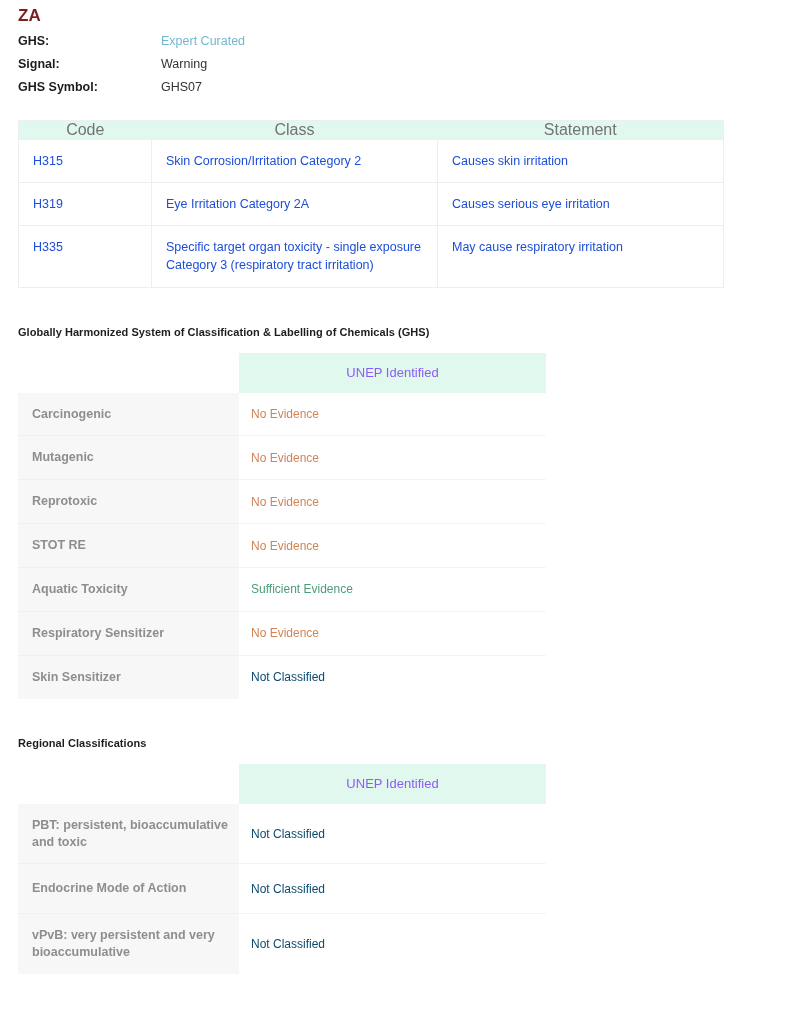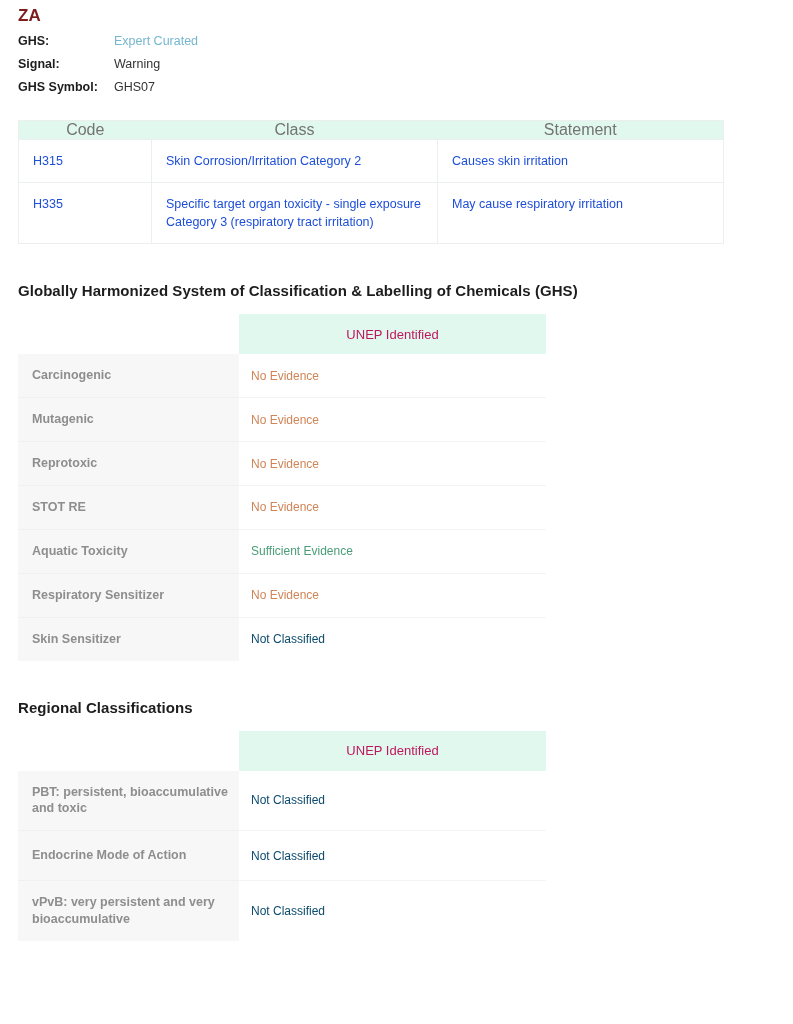--- a/index.html
+++ b/index.html
@@ -30,20 +30,21 @@
     letter-spacing: 0.1px;
   }
 
   .meta-list {
     padding: 8px 0 0 18px;
   }
   .meta-row {
     display: flex;
     align-items: baseline;
     height: 23px;
+    gap: 47px;
   }
   .meta-label {
     width: 96px;
     flex: 0 0 96px;
     font-size: 12.5px;
     font-weight: bold;
     color: #1d1d1d;
   }
   .meta-value {
     font-size: 12.5px;
@@ -81,21 +82,21 @@
     line-height: 1.45;
     margin-left: 20px;
   }
   .statements-table td:last-child { border-right: none; }
   .col-code { width: 133px; }
   .col-class { width: 286px; }
   .col-statement { width: 286px; }
 
   
   .section-heading {
-    font-size: 15px;
+    font-size: 11px;
     font-weight: bold;
     color: #1d1d1d;
     margin: 0;
     padding: 38px 0 0 18px;
     letter-spacing: 0.05px;
   }
 
   
   .class-table {
     margin: 15px 0 0 18px;
@@ -109,21 +110,21 @@
   .class-table thead th.blank-head {
     background: #ffffff;
     border: none;
     padding: 0;
     height: 40px;
   }
   .class-table thead th.unep-head {
     background: #e1f8ef;
     font-size: 13px;
     font-weight: normal;
-    color: #be185d;
+    color: #8b5cf6;
     text-align: center;
     padding: 12px 6px;
     border: none;
   }
 
   .class-table td.label-cell {
     background: #f7f7f7;
     font-size: 12.5px;
     font-weight: bold;
     color: #8e8e8e;
@@ -183,20 +184,25 @@
         <th>Statement</th>
       </tr>
     </thead>
     <tbody>
       <tr>
         <td>H315</td>
         <td>Skin Corrosion/Irritation Category 2</td>
         <td>Causes skin irritation</td>
       </tr>
       <tr>
+        <td>H319</td>
+        <td>Eye Irritation Category 2A</td>
+        <td>Causes serious eye irritation</td>
+      </tr>
+      <tr>
         <td>H335</td>
         <td>Specific target organ toxicity - single exposure Category 3 (respiratory tract irritation)</td>
         <td>May cause respiratory irritation</td>
       </tr>
     </tbody>
   </table>
 
   <h2 class="section-heading">Globally Harmonized System of Classification &amp; Labelling of Chemicals (GHS)</h2>
 
   <table class="class-table ghs-table">

